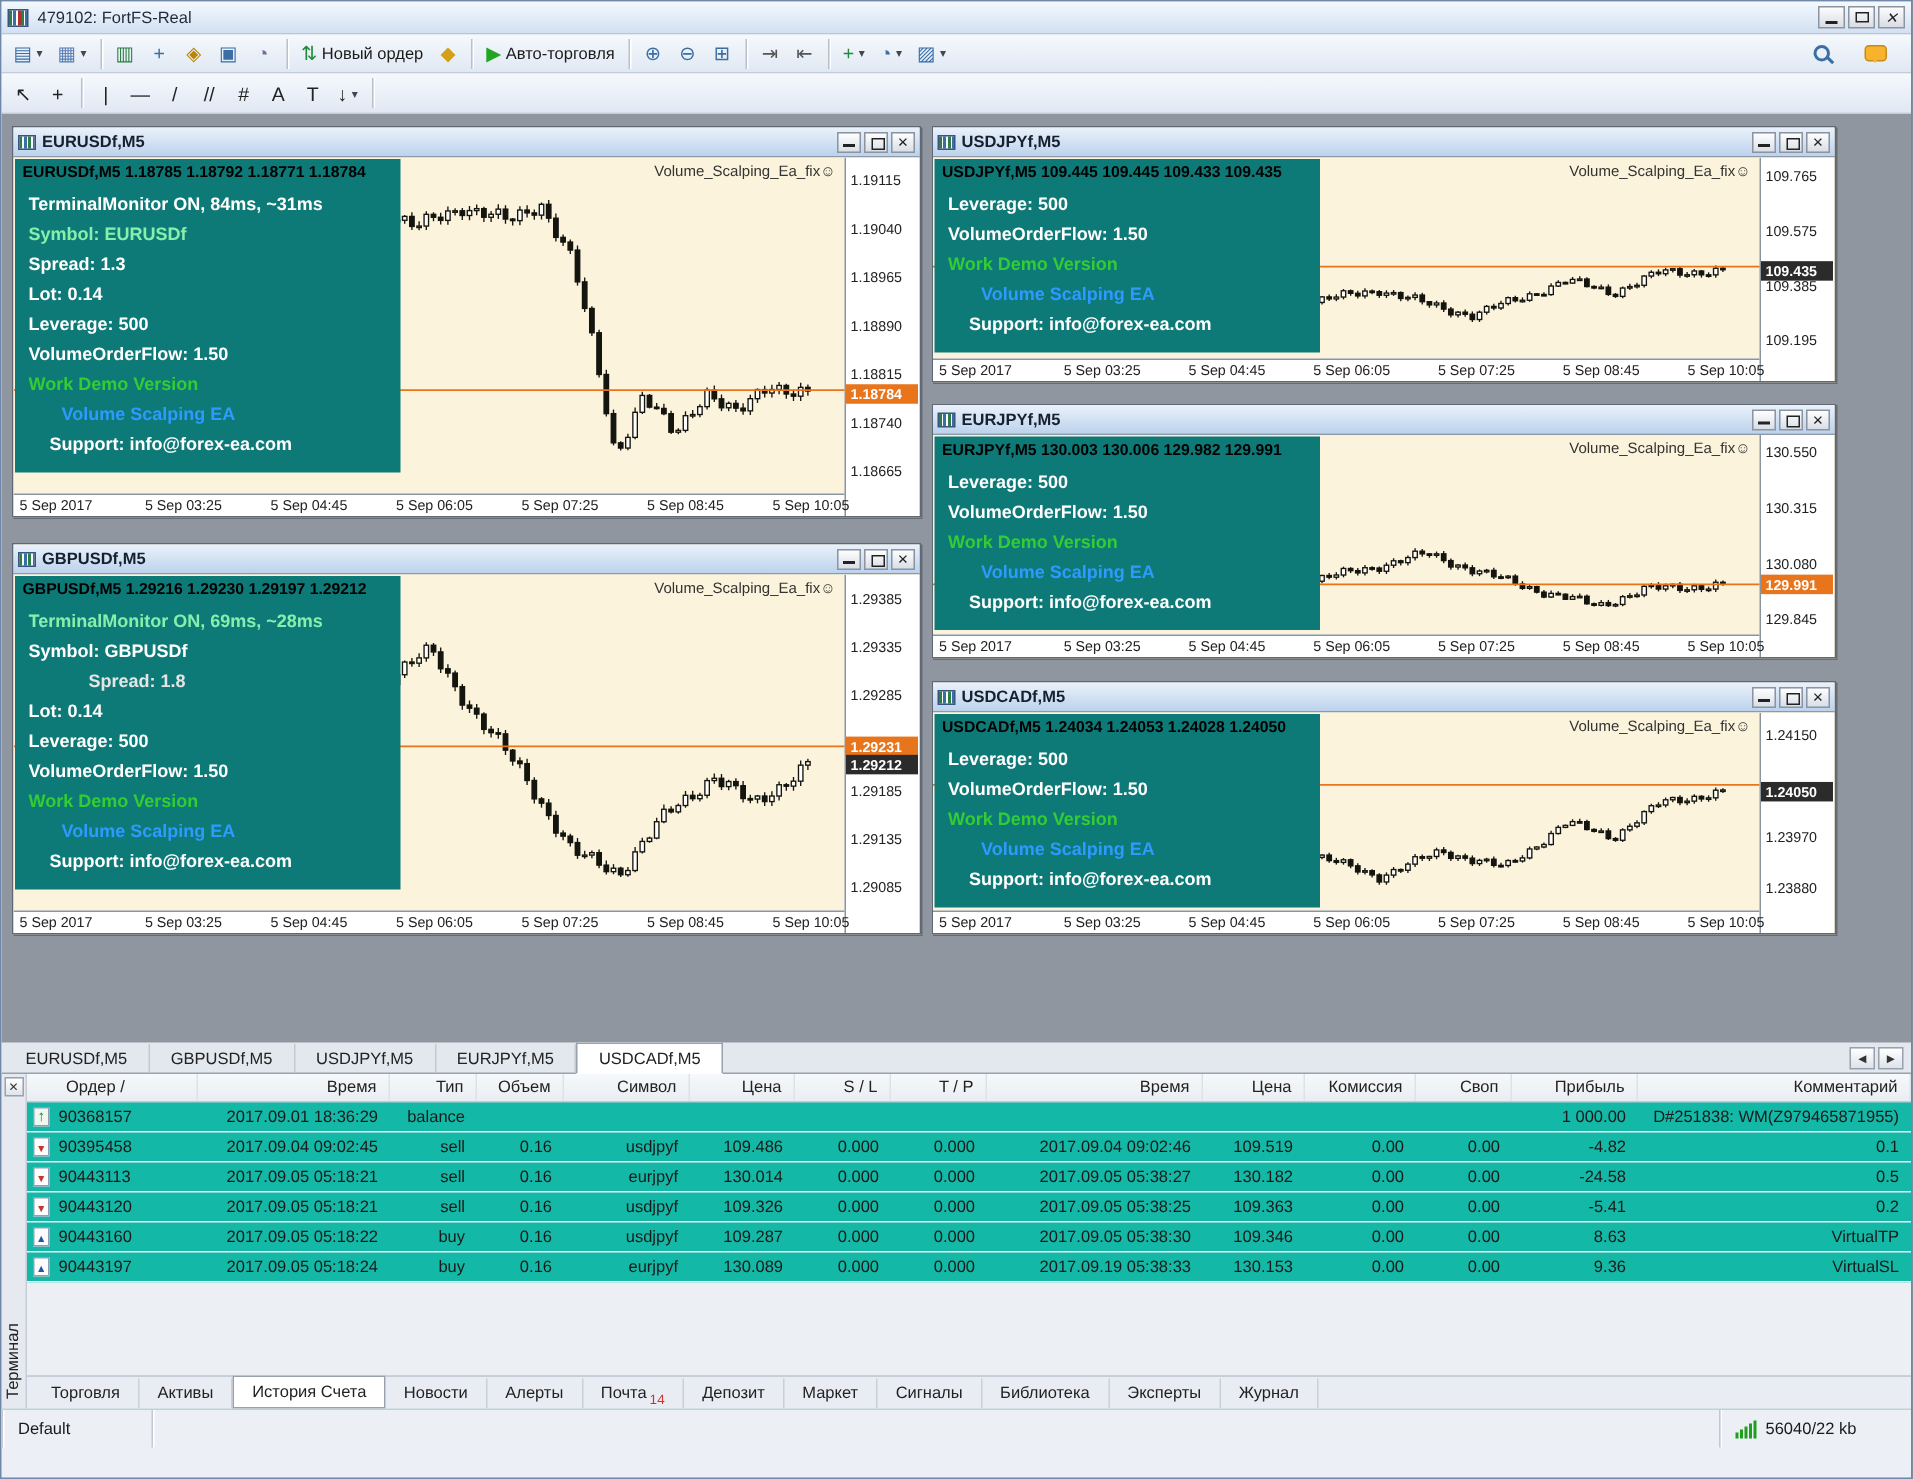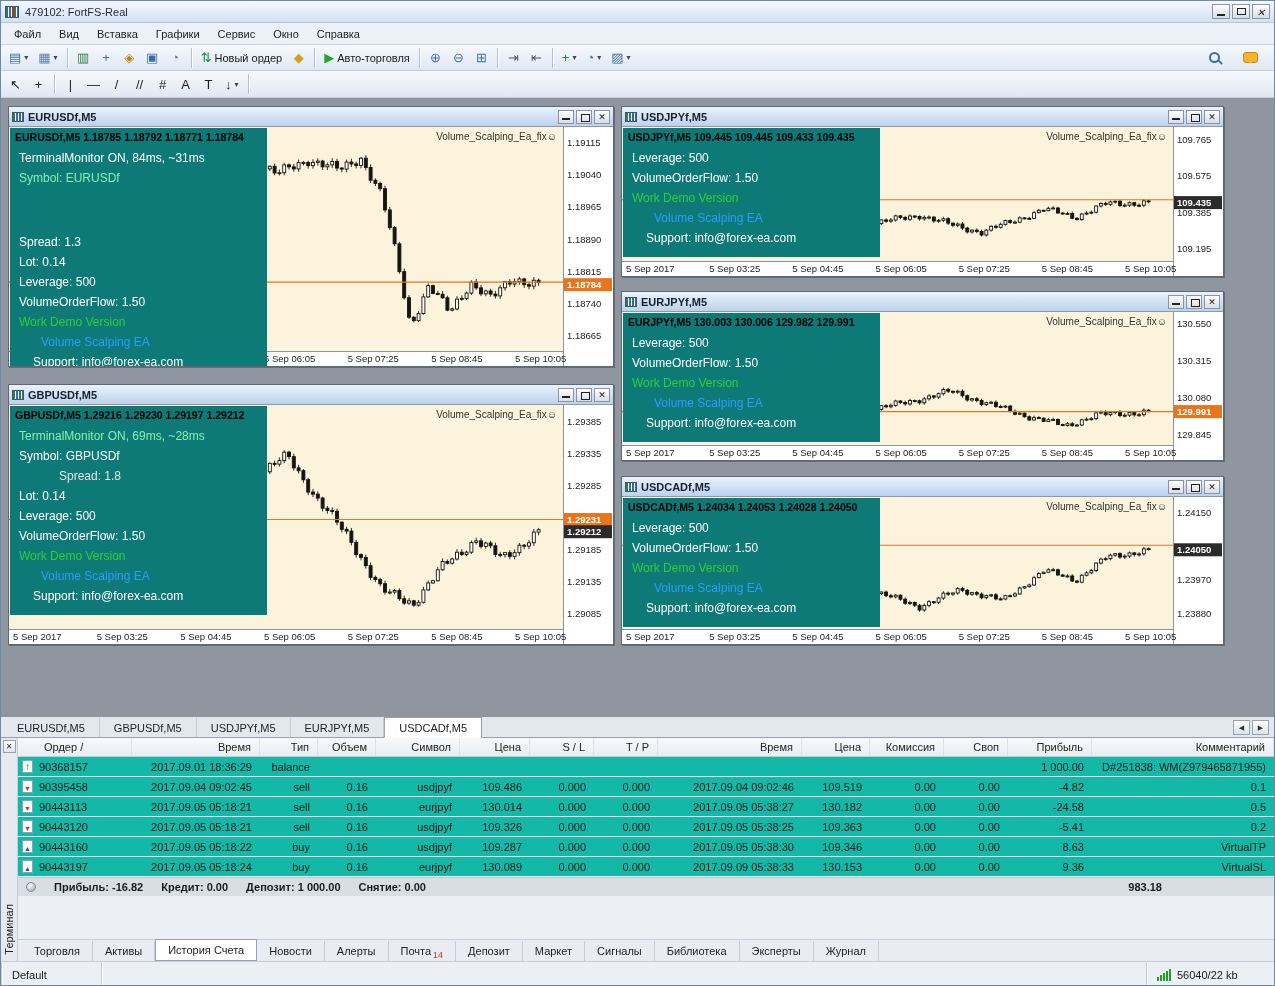--- a/index.html
+++ b/index.html
@@ -39,21 +39,21 @@
   .cw-ico{width:12px;height:10px;border:1px solid #39557F;background:repeating-linear-gradient(90deg,#2E7D46 0 2px,#fff 2px 3px,#3A6EA5 3px 5px,#fff 5px 6px)}
   .cw-text{font-weight:700;font-size:11px;color:#16202E}
   .cw-btns{margin-left:auto;display:flex;gap:2px}
   .cw-btn{width:16px;height:14px;background:linear-gradient(#FEFEFE,#D9DEE6);border:1px solid #8C94A2;position:relative}
   .cw-btn-m::after{content:"";position:absolute;left:3px;right:3px;bottom:3px;height:2px;background:#222}
   .cw-btn-r::after{content:"";position:absolute;left:4px;top:3px;width:7px;height:6px;border:1px solid #222}
   .cw-btn-c::after{content:"✕";position:absolute;left:0;right:0;top:1px;text-align:center;font-size:9px;color:#222}
   .cw-body{position:relative;height:calc(100% - 20px);overflow:hidden;background:#FBF3DC}
   .cw-svg{position:absolute;left:0;top:0}
   .cw-overlay{position:absolute;left:1px;top:1px;width:257px;background:#0E7A78;padding:20px 9px 9px 9px;z-index:2}
-  .ov-line{font-size:12px;font-weight:400;line-height:20px;white-space:nowrap;overflow:hidden}
+  .ov-line{font-size:12px;font-weight:700;line-height:20px;white-space:nowrap;overflow:hidden}
   .cw-ohlc{position:absolute;left:6px;top:4px;z-index:3;font-size:10.5px;font-weight:700;color:#000;white-space:nowrap}
   .cw-ea{position:absolute;right:56px;top:4px;z-index:1;font-size:10px;color:#333;white-space:nowrap}
   
   .mdi-tabs{height:21px;display:flex;align-items:flex-end;background:#E3E8EF;border-bottom:1px solid #98A1AD;padding:0 2px}
   .mdi-tab{padding:0 14px;font-size:11px;color:#222;border-right:1px solid #C2CAD4;height:19px;display:flex;align-items:center;position:relative}
   .mdi-tab.active{background:#FFF;border:1px solid #98A1AD;border-bottom:1px solid #FFF;margin-bottom:-1px;height:21px}
   .mdi-scroll{margin-left:auto;display:flex;gap:2px;padding:0 3px 2px 0}
   .sbtn{width:17px;height:15px;border:1px solid #98A1AD;background:linear-gradient(#FFF,#DDE3EA);font-size:7px;display:flex;align-items:center;justify-content:center;color:#333}
   
   .terminal{display:flex;height:223px;background:#14b8a6}
@@ -109,29 +109,20 @@
         </span>
       <span class="wb">
           <i class="g-max"></i>
         </span>
       <span class="wb">
           <i class="g-close"></i>
         </span>
     </span>
   </div>
 
-  <div class="menubar" id="menubar">
-      <span class="menu-item">Файл</span>
-      <span class="menu-item">Вид</span>
-      <span class="menu-item">Вставка</span>
-      <span class="menu-item">Графики</span>
-      <span class="menu-item">Сервис</span>
-      <span class="menu-item">Окно</span>
-      <span class="menu-item">Справка</span>
-    </div>
 
   <div class="toolbar row1">
     <span id="tb-main" style="display:flex;align-items:center">
         <div class="tb-btn">
           <span class="tb-ico" style="color: rgb(58, 110, 165);">▤</span>
           <span class="tb-dd">▾</span>
         </div>
         <div class="tb-btn">
           <span class="tb-ico" style="color: rgb(90, 127, 181);">▦</span>
           <span class="tb-dd">▾</span>
@@ -498,21 +489,21 @@
             <text x="87.66666666666667" y="235" font-size="9.5" fill="#222" font-family="Liberation Sans, sans-serif">5 Sep 03:25</text>
             <text x="171.33333333333334" y="235" font-size="9.5" fill="#222" font-family="Liberation Sans, sans-serif">5 Sep 04:45</text>
             <text x="255" y="235" font-size="9.5" fill="#222" font-family="Liberation Sans, sans-serif">5 Sep 06:05</text>
             <text x="338.6666666666667" y="235" font-size="9.5" fill="#222" font-family="Liberation Sans, sans-serif">5 Sep 07:25</text>
             <text x="422.3333333333333" y="235" font-size="9.5" fill="#222" font-family="Liberation Sans, sans-serif">5 Sep 08:45</text>
             <text x="506" y="235" font-size="9.5" fill="#222" font-family="Liberation Sans, sans-serif">5 Sep 10:05</text>
           </svg>
           <div class="cw-overlay">
             <div class="ov-line" style="color: rgb(255, 255, 255); padding-left: 0px;">TerminalMonitor ON, 84ms, ~31ms</div>
             <div class="ov-line" style="color: #86efac; padding-left: 0px;">Symbol: EURUSDf</div>
-            <div class="ov-line" style="color: rgb(255, 255, 255); padding-left: 0px; margin-top: 44px;">Spread: 1.3</div>
+            <div class="ov-line" style="color: rgb(255, 255, 255); padding-left: 0px;">Spread: 1.3</div>
             <div class="ov-line" style="color: rgb(255, 255, 255); padding-left: 0px;">Lot: 0.14</div>
             <div class="ov-line" style="color: rgb(255, 255, 255); padding-left: 0px;">Leverage: 500</div>
             <div class="ov-line" style="color: rgb(255, 255, 255); padding-left: 0px;">VolumeOrderFlow: 1.50</div>
             <div class="ov-line" style="color: rgb(51, 204, 51); padding-left: 0px;">Work Demo Version</div>
             <div class="ov-line" style="color: rgb(46, 154, 255); padding-left: 22px;">Volume Scalping EA</div>
             <div class="ov-line" style="color: rgb(255, 255, 255); padding-left: 14px;">Support: info@forex-ea.com</div>
           </div>
           <div class="cw-ohlc">EURUSDf,M5 1.18785 1.18792 1.18771 1.18784</div>
           <div class="cw-ea">Volume_Scalping_Ea_fix☺</div>
         </div>
@@ -1722,36 +1713,28 @@
               <span class="row-ico buy"></span>
               <span>90443197</span>
             </div>
             <div class="td">2017.09.05 05:18:24</div>
             <div class="td">buy</div>
             <div class="td">0.16</div>
             <div class="td">eurjpyf</div>
             <div class="td">130.089</div>
             <div class="td">0.000</div>
             <div class="td">0.000</div>
-            <div class="td">2017.09.09 05:38:33</div>
+            <div class="td">2017.09.19 05:38:33</div>
             <div class="td">130.153</div>
             <div class="td">0.00</div>
             <div class="td">0.00</div>
             <div class="td">9.36</div>
             <div class="td">VirtualSL</div>
           </div>
         </div>
-      <div class="hist-summary">
-        <span class="sum-ico"></span>
-        <span>Прибыль: -16.82</span>
-        <span>Кредит: 0.00</span>
-        <span>Депозит: 1 000.00</span>
-        <span>Снятие: 0.00</span>
-        <span class="sum-balance">983.18</span>
-      </div>
       <div class="term-filler"></div>
       <div class="term-tabs" id="term-tabs">
           <div class="term-tab">
             <span>Торговля</span>
           </div>
           <div class="term-tab">
             <span>Активы</span>
           </div>
           <div class="term-tab active">
             <span>История Счета</span>

